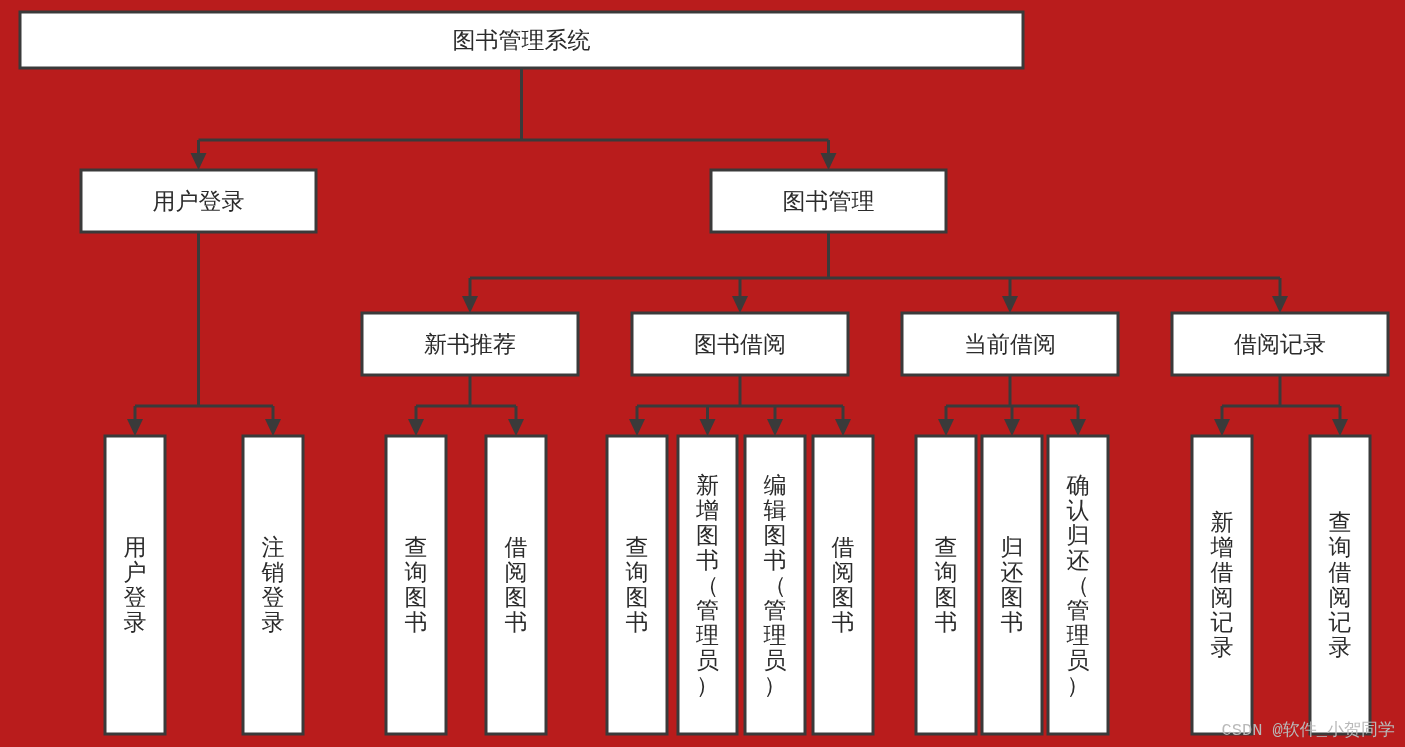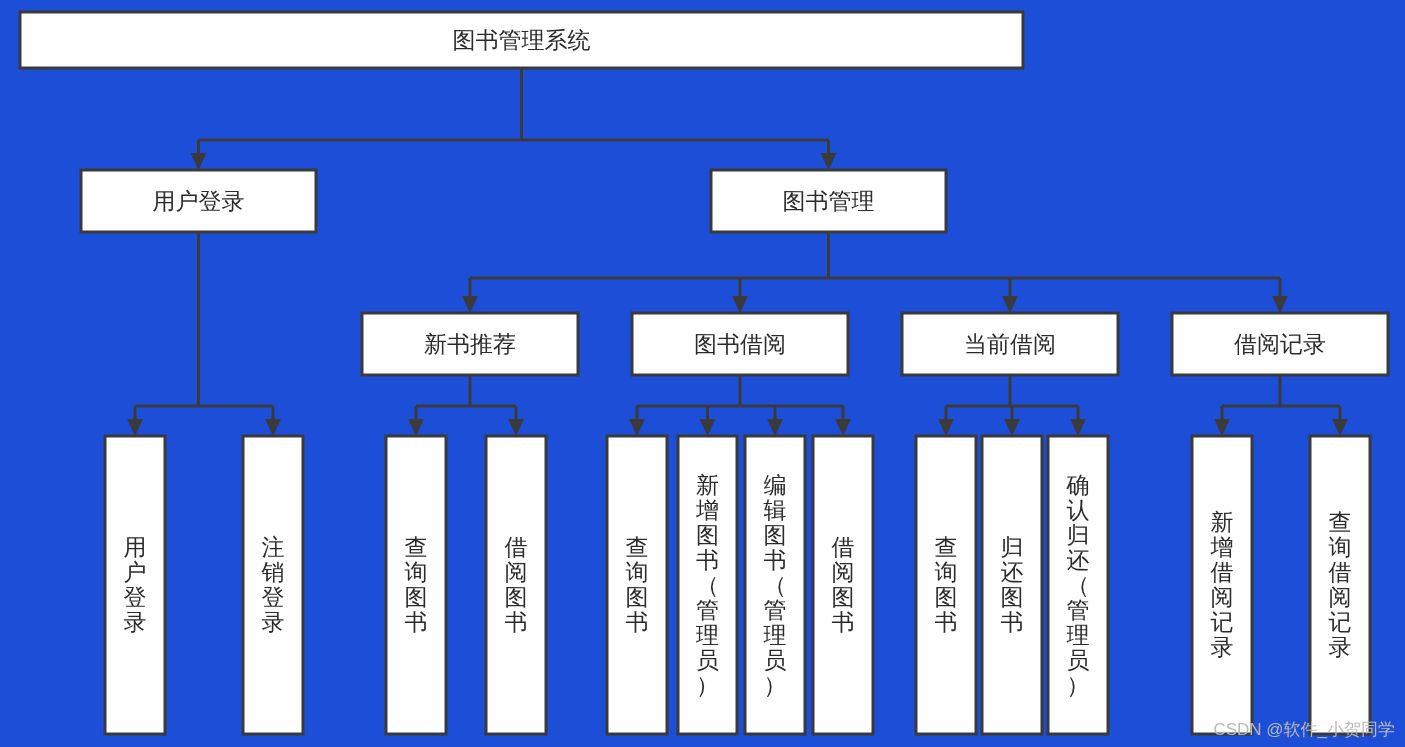--- a/index.html
+++ b/index.html
@@ -10,21 +10,21 @@
   body {
     width: 1405px;
     height: 747px;
     font-family: "DejaVu Sans", "Liberation Sans", sans-serif;
     overflow: hidden;
   }
   #chart-root {
     position: relative;
     width: 1405px;
     height: 747px;
-    background: #1d4ed8;
+    background: #b91c1c;
   }
   svg.diagram {
     position: absolute;
     top: 0;
     left: 0;
     width: 1405px;
     height: 747px;
     display: block;
   }
   .node-box {
@@ -53,21 +53,21 @@
   .arrow-head {
     fill: #3a3a3a;
     stroke: none;
   }
   .watermark {
     position: absolute;
     right: 10px;
     bottom: 6px;
     color: #b9b9b9;
     font-size: 17px;
-    font-family: Liberation Sans, sans-serif;
+    font-family: Liberation Mono, monospace;
     white-space: nowrap;
     pointer-events: none;
   }
 </style>
 </head>
 <body>
 
 <div id="chart-root">
   <svg class="diagram" viewBox="0 0 1405 747">
     <g id="connector-layer">

